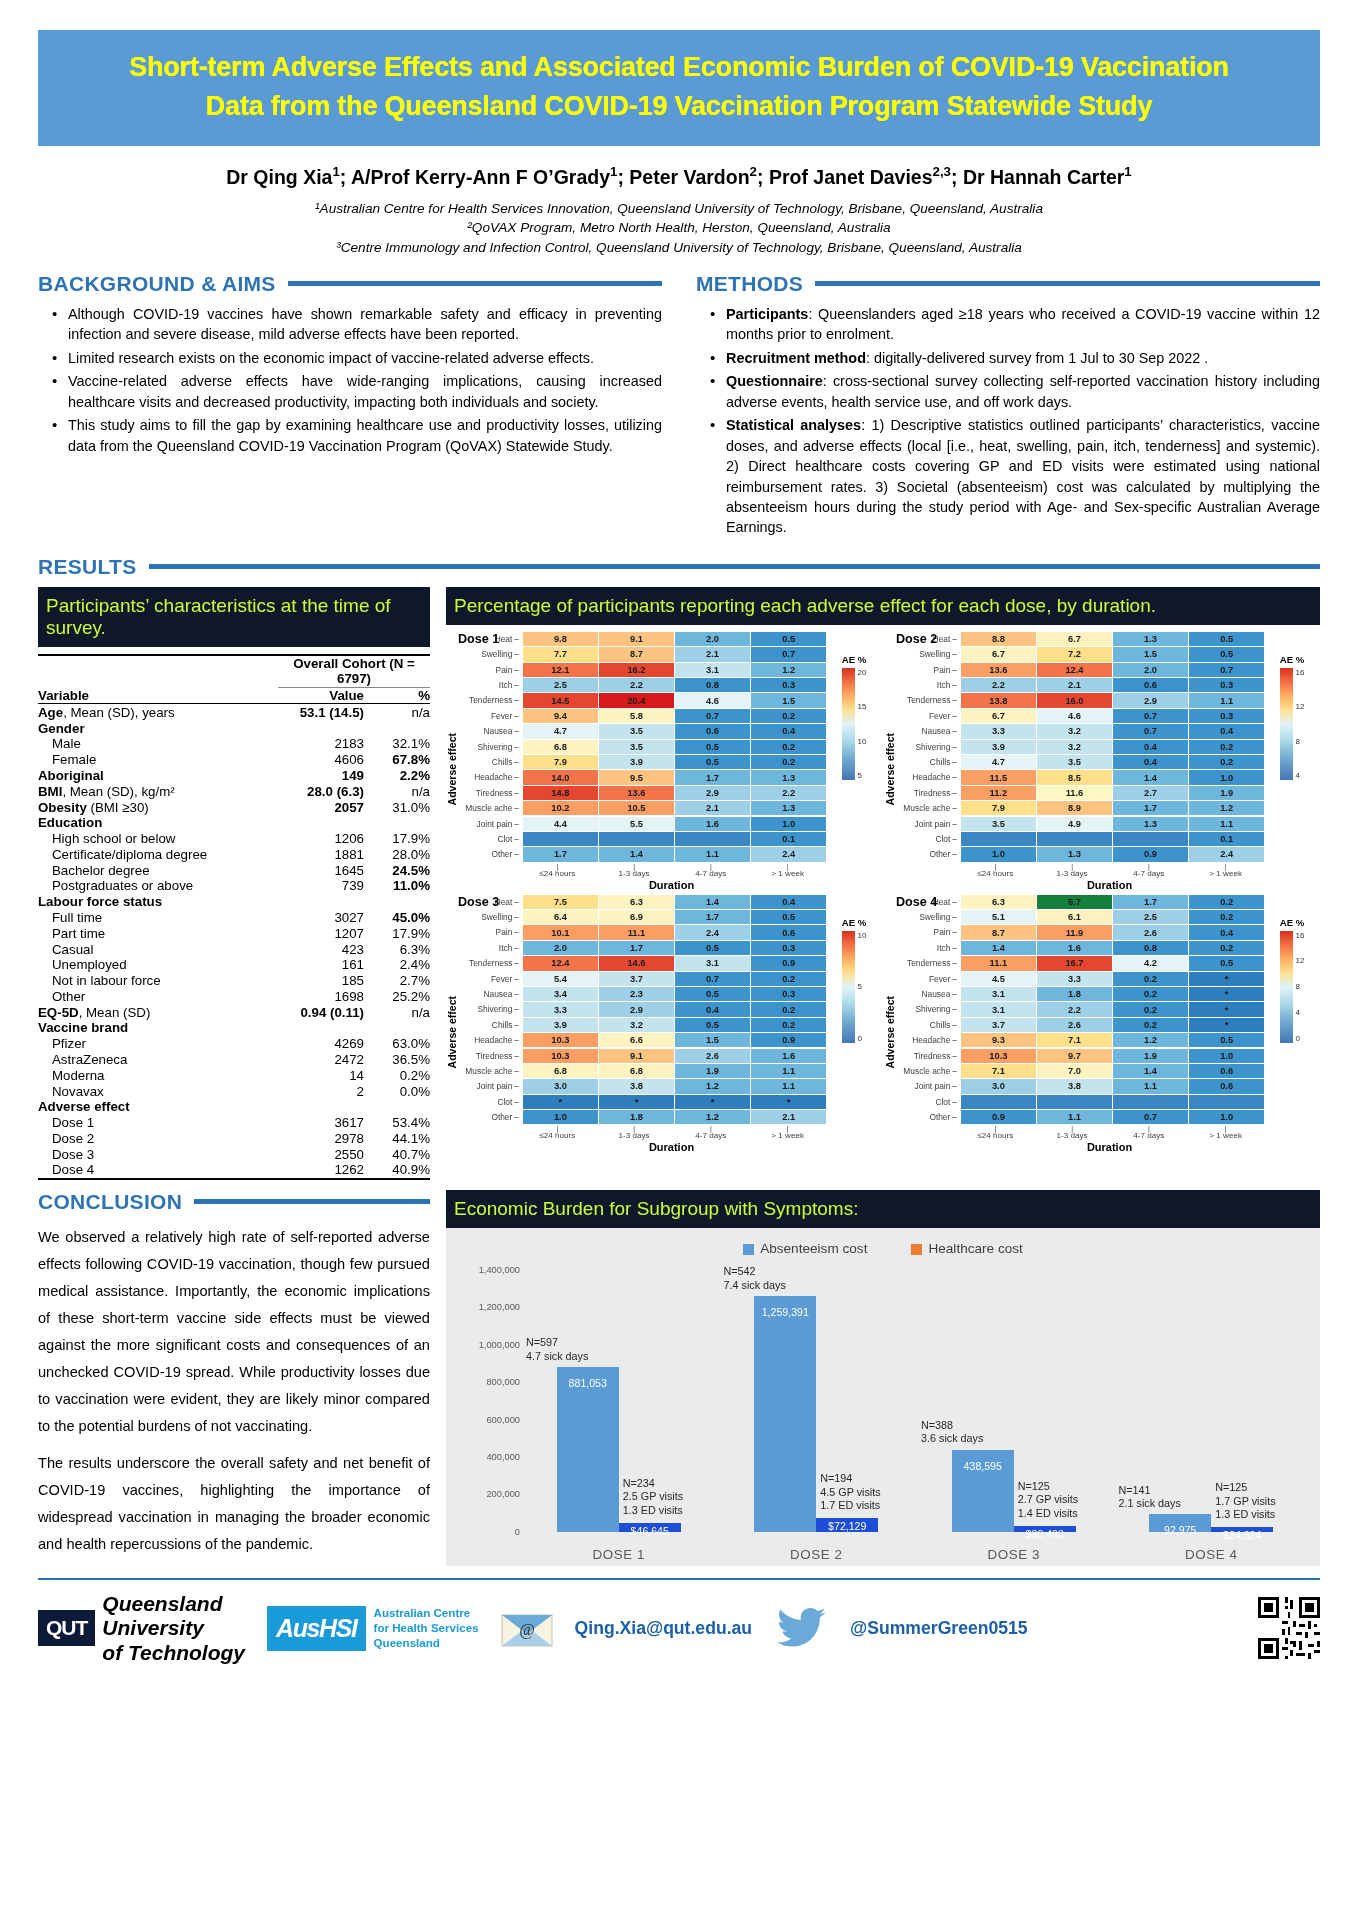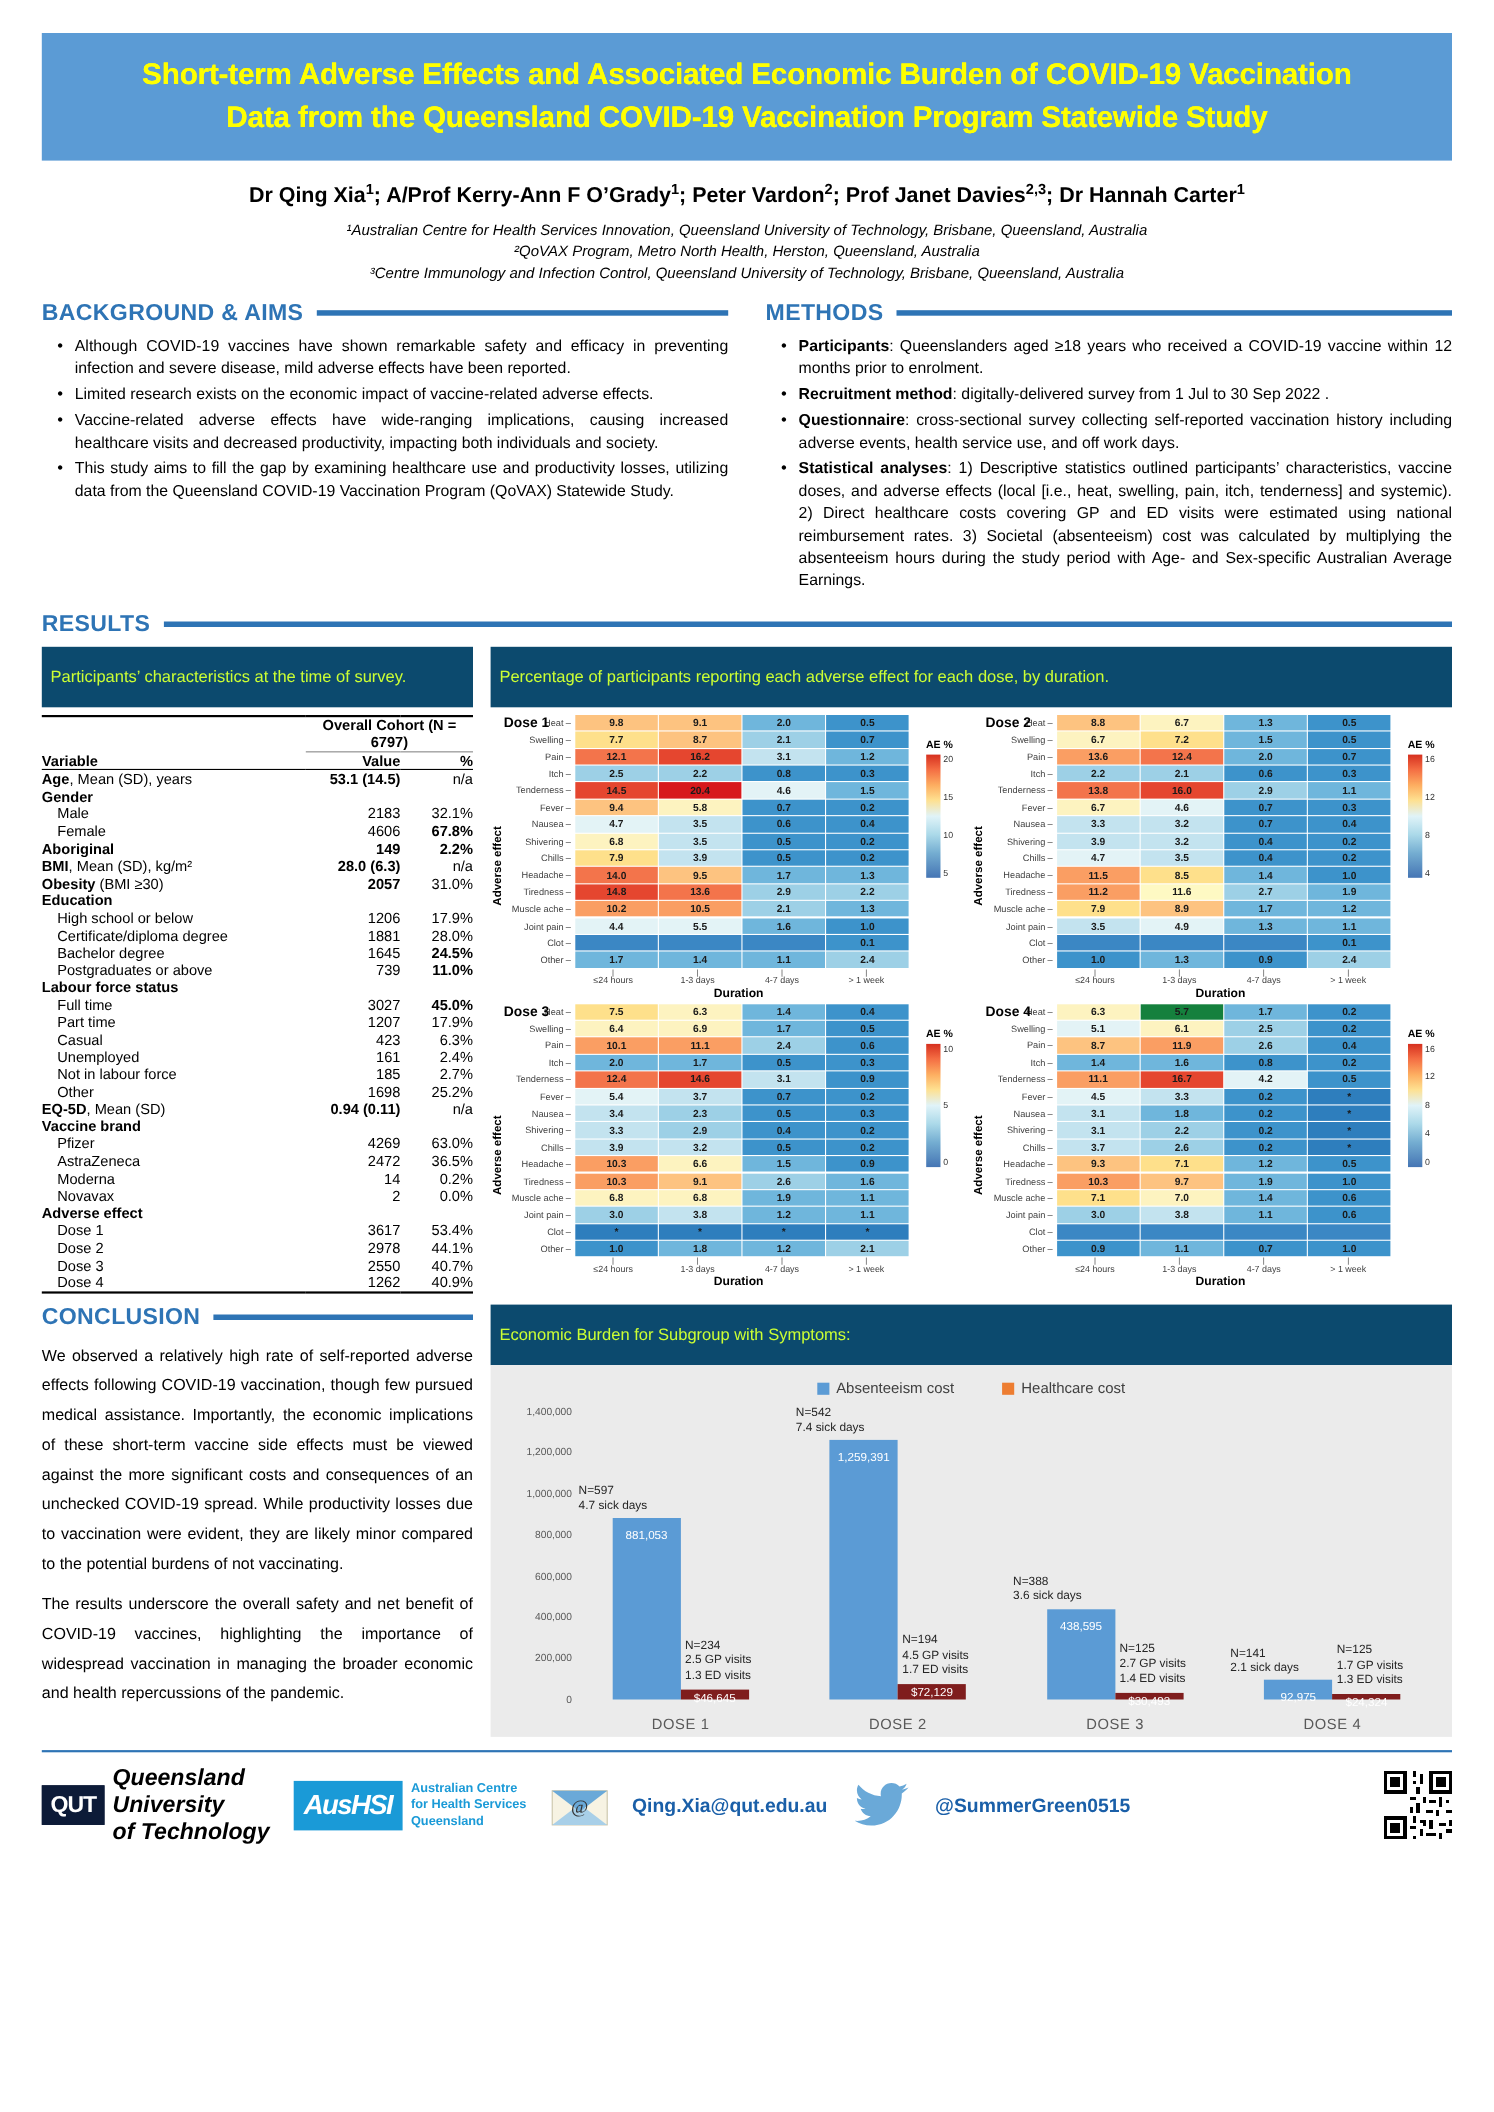--- a/index.html
+++ b/index.html
@@ -63,22 +63,22 @@
   ul.bl li{
     position:relative;font-size:14.4px;line-height:1.42;
     text-align:justify;margin-bottom:3px;padding-left:12px;
   }
   ul.bl li:before{content:"•";position:absolute;left:-4px;top:-1px;font-size:15px;}
   b.lb{font-weight:bold;}
 
   
   .results-wrap{margin-top:14px;}
   .blue-bar{
-    background:#0c4a6e;color:#ccff33;font-size:15px;
-    padding:19px 8px;font-weight:normal;
+    background:#0f172a;color:#ccff33;font-size:19px;
+    padding:8px 8px;font-weight:normal;
   }
   .results-body{display:flex;gap:16px;margin-top:0px;}
   .left-res{width:392px;flex:none;}
   .right-res{flex:1;}
 
   
   table.chars{border-collapse:collapse;width:100%;font-size:13.3px;margin-top:7px;}
   table.chars td{padding:0.4px 0;}
   td.v{text-align:right;width:86px;}
   td.p{text-align:right;width:66px;}
@@ -134,21 +134,21 @@
   .econ{flex:1;}
   .chart-area{background:#ebebeb;position:relative;height:338px;margin-top:0px;}
   .legend{display:flex;gap:44px;justify-content:center;padding-top:13px;font-size:13.6px;color:#3f3f3f;}
   .legend .sw{display:inline-block;width:11px;height:11px;margin-right:6px;vertical-align:middle;}
   .plot{position:absolute;left:0;right:0;top:42px;bottom:0;}
   .ytick{position:absolute;font-size:9.3px;color:#595959;right:0;transform:translateY(-50%);}
   .yaxis{position:absolute;left:0;width:74px;top:0;bottom:34px;}
   .bars{position:absolute;left:74px;right:10px;top:0;bottom:34px;display:flex;}
   .group{flex:1;position:relative;display:flex;align-items:flex-end;justify-content:center;gap:0px;}
   .bar-abs{width:62px;background:#5b9bd5;position:relative;}
-  .bar-hc{width:62px;background:#7f1d1d;position:relative;}
+  .bar-hc{width:62px;background:#1d4ed8;position:relative;}
   .bar-val{
     position:absolute;left:0;right:0;top:10px;text-align:center;
     font-size:10.6px;color:#ffffff;
   }
   .hc-val{position:absolute;left:0;right:0;top:2px;text-align:center;font-size:10.6px;color:#ffffff;}
   .ann{position:absolute;font-size:10.8px;color:#262626;line-height:1.24;white-space:nowrap;}
   .xcats{position:absolute;left:74px;right:10px;bottom:4px;display:flex;}
   .xcat{flex:1;text-align:center;font-size:13.4px;color:#595959;letter-spacing:0.6px;}
 
   

